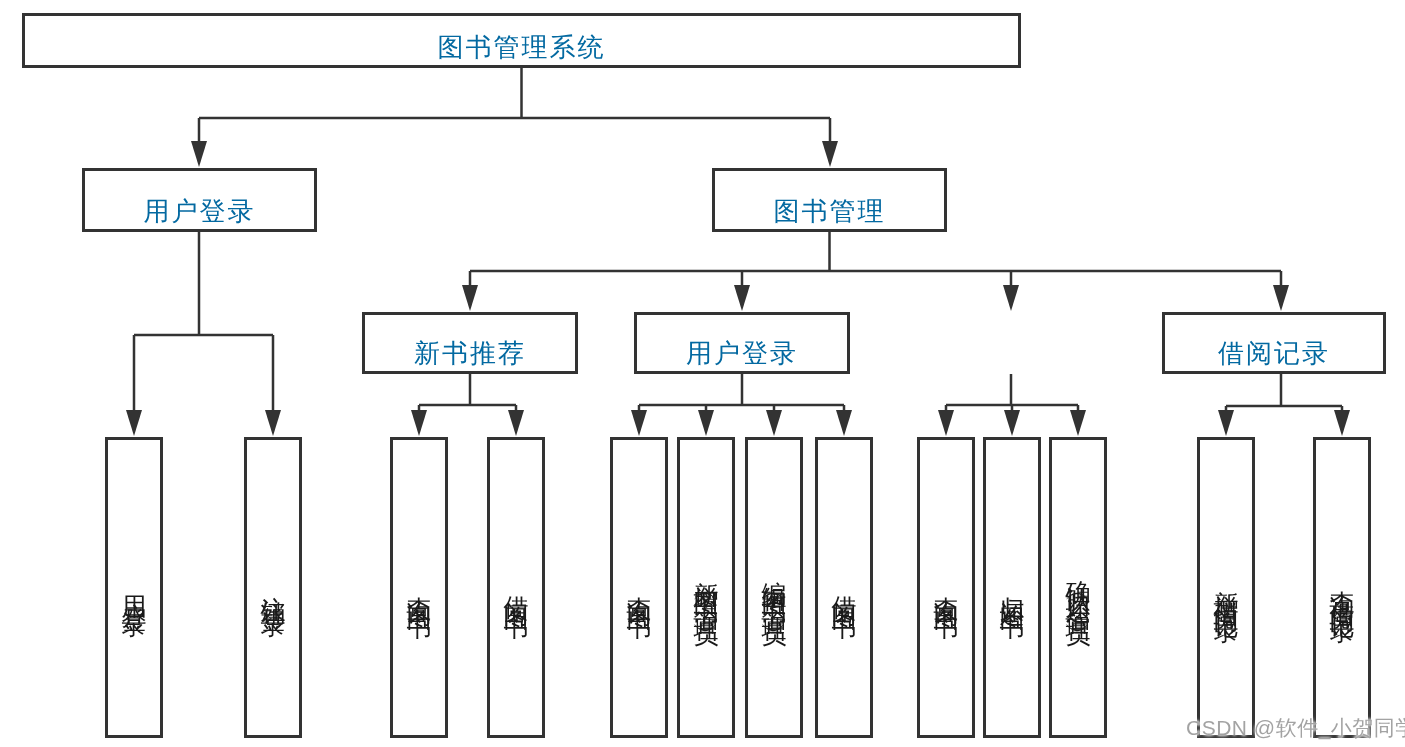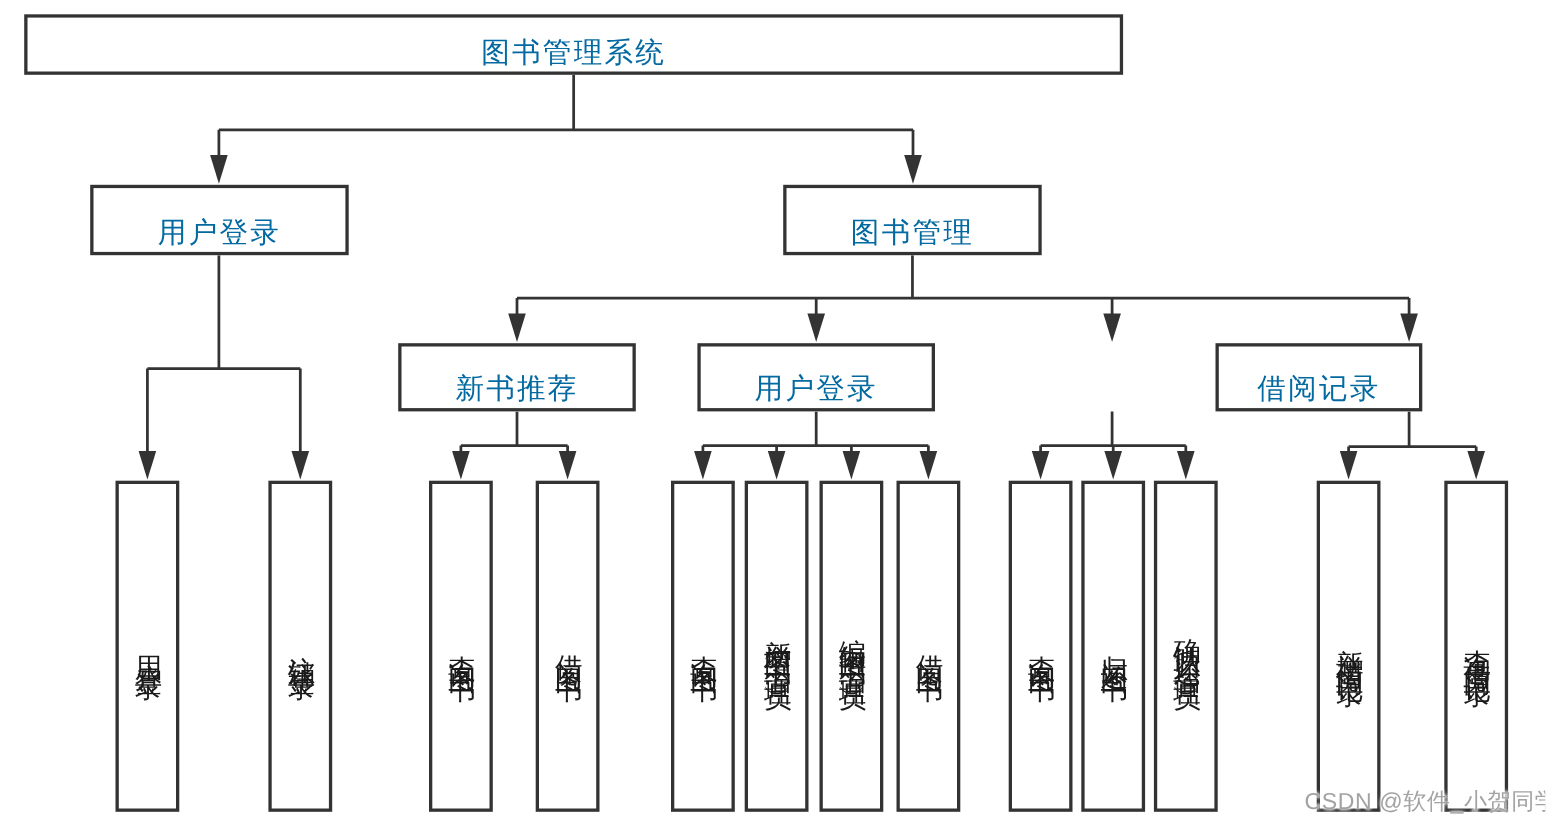--- a/index.html
+++ b/index.html
@@ -95,21 +95,21 @@
 
   <div class="hnode" style="left:362px;top:312px;width:216px;height:62px;">
     <span>新书推荐</span>
   </div>
 
   <div class="hnode" style="left:634px;top:312px;width:216px;height:62px;">
     <span>用户登录</span>
   </div>
 
 
-  <div class="hnode" style="left:1105px;top:312px;width:188px;height:62px;">
+  <div class="hnode" style="left:1162px;top:312px;width:224px;height:62px;">
     <span>借阅记录</span>
   </div>
 
   <div class="leaf" style="left:105px;">
     <span>用户登录</span>
   </div>
   <div class="leaf" style="left:244px;">
     <span>注销登录</span>
   </div>
 

